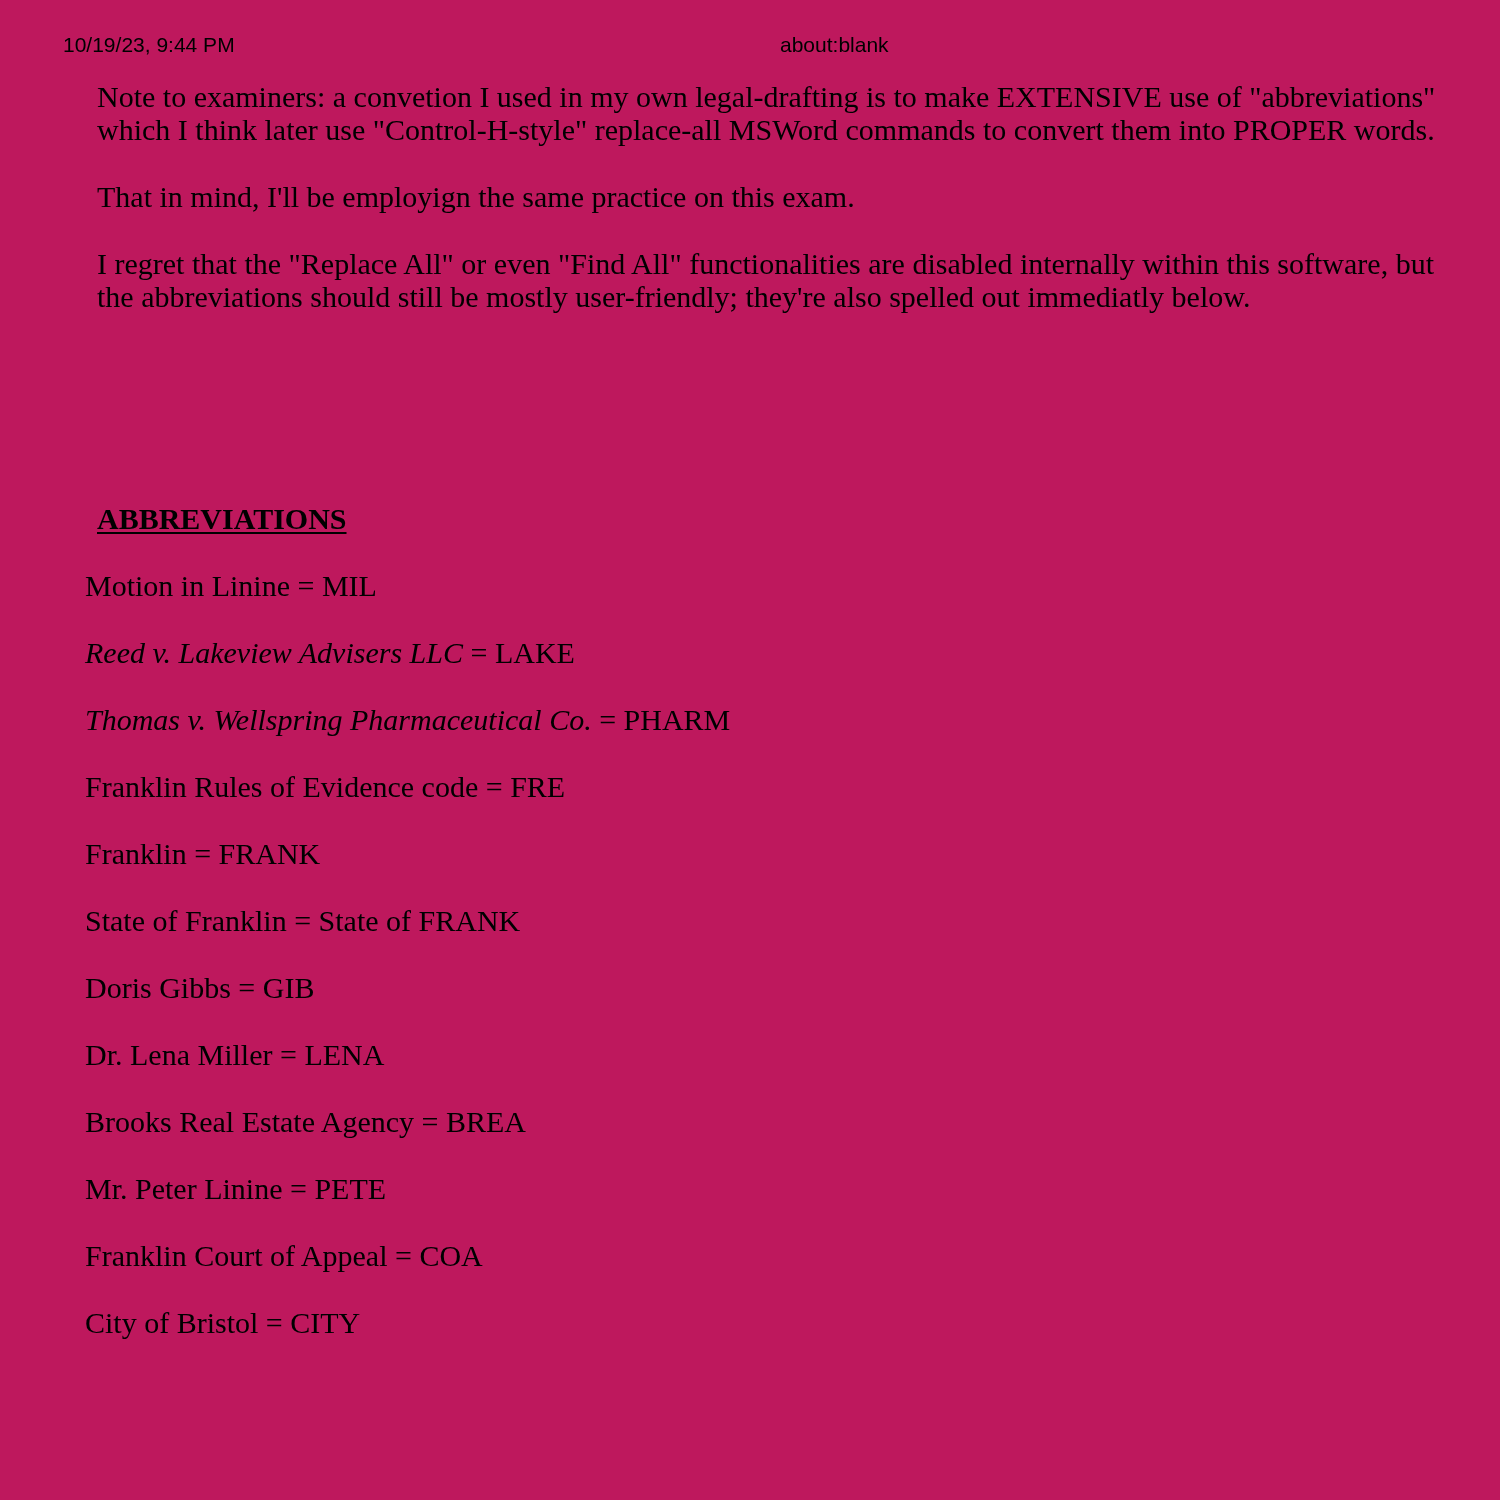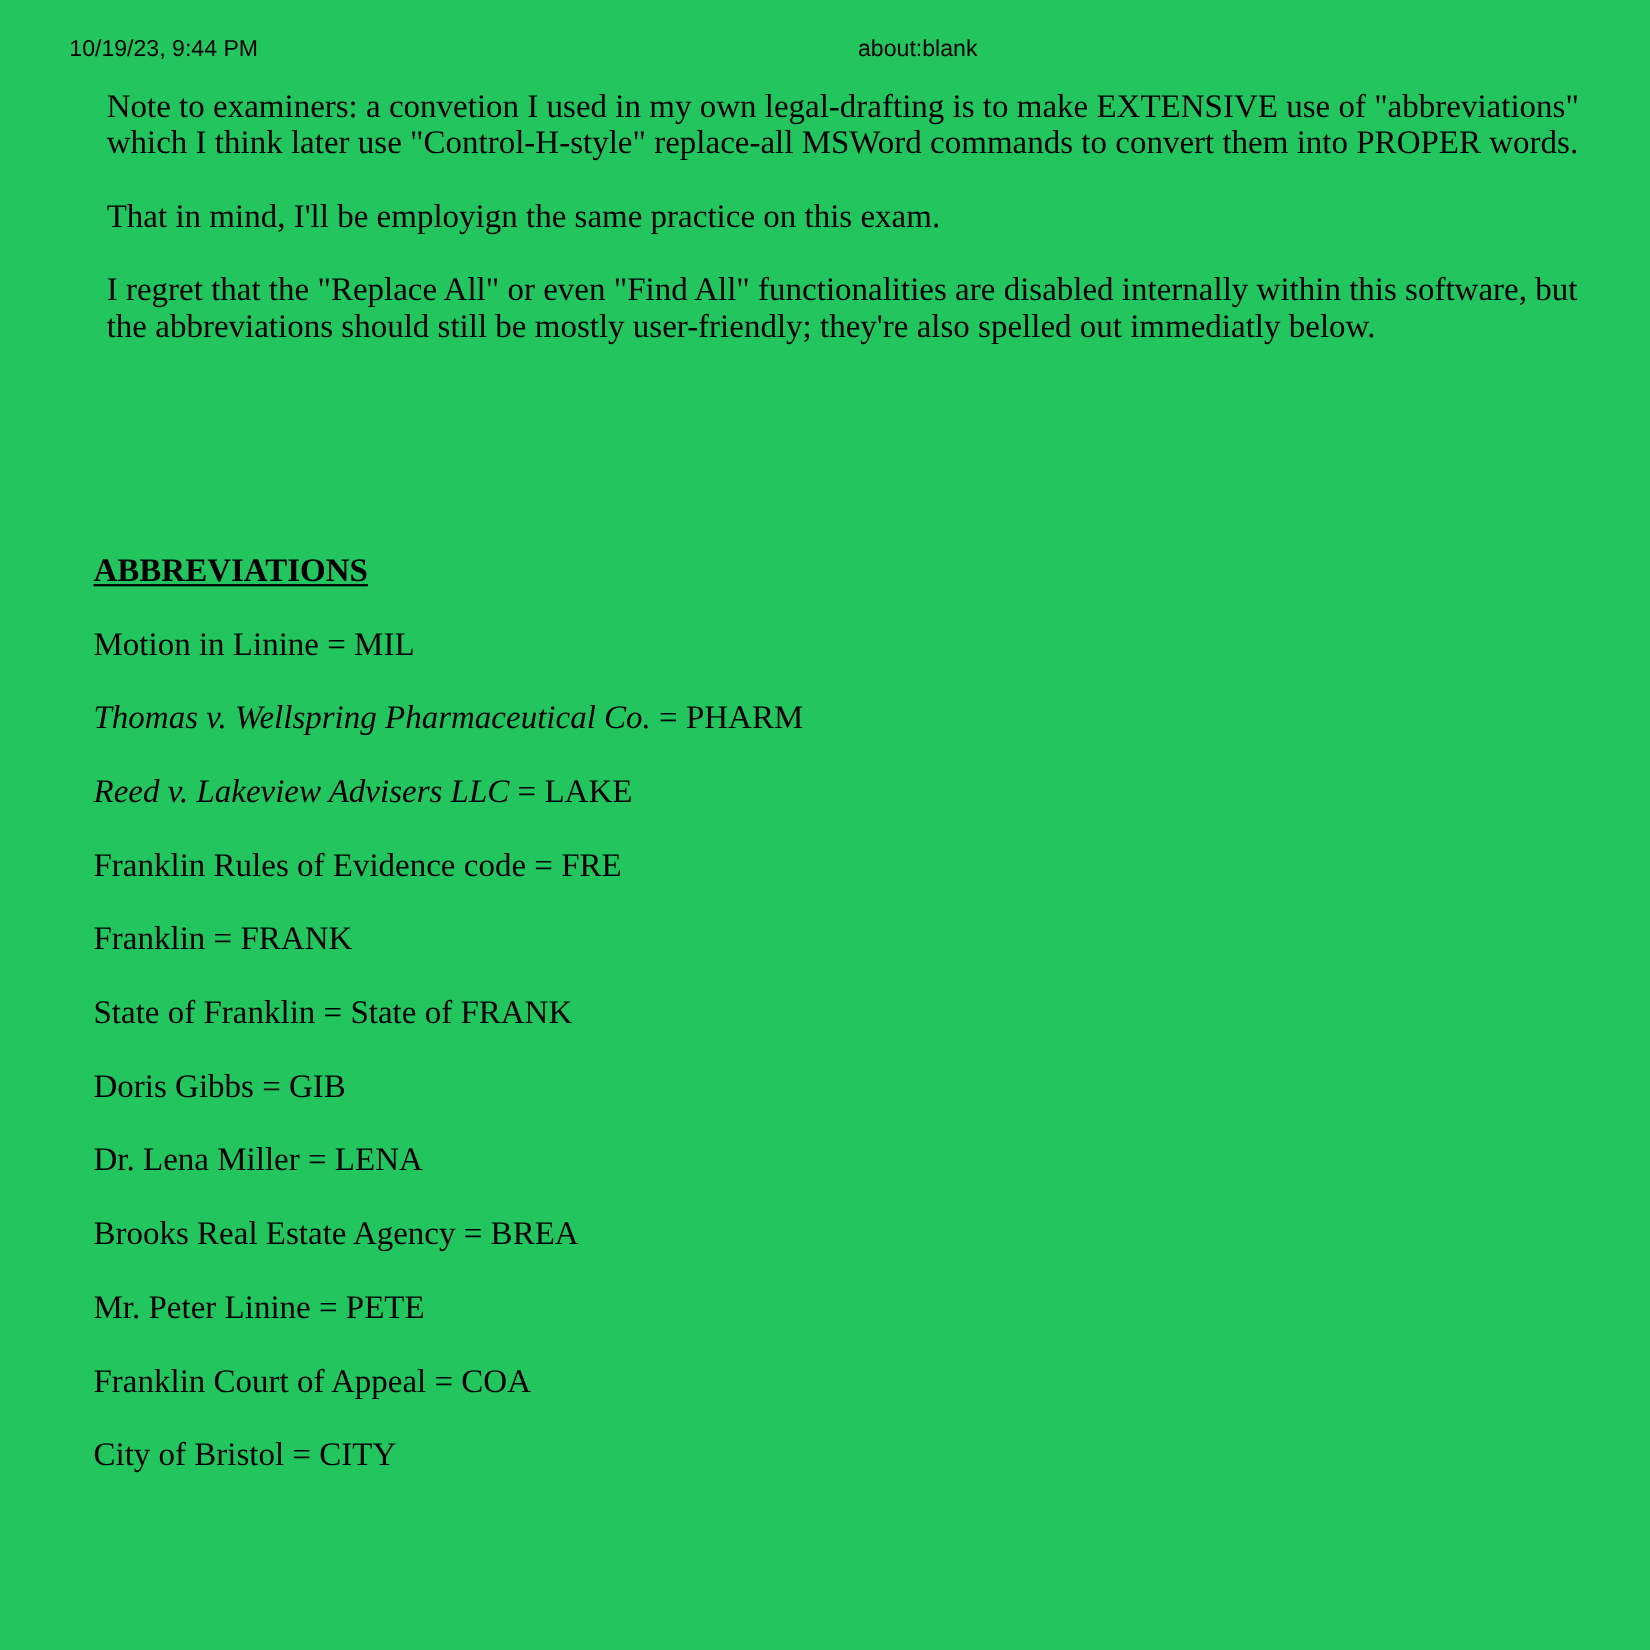--- a/index.html
+++ b/index.html
@@ -4,21 +4,21 @@
 <style>
   html, body {
     margin: 0;
     padding: 0;
     background: #ffffff;
   }
   .page {
     position: relative;
     width: 1500px;
     height: 1500px;
-    background: #22c55e;
+    background: #be185d;
     color: #000000;
     overflow: hidden;
   }
   .print-header {
     font-family: "Liberation Sans", sans-serif;
     font-size: 21px;
     color: #000000;
   }
   .header-date {
     position: absolute;
@@ -39,21 +39,21 @@
     width: 1330px;
     font-family: "Liberation Serif", serif;
     font-size: 30px;
     line-height: 33px;
   }
   .content p {
     margin: 0 0 34px 12px;
     white-space: pre;
   }
   .doc-heading {
-    margin: 189px 0 34px 0;
+    margin: 189px 0 34px 12px;
     font-weight: bold;
     text-decoration: underline;
     text-decoration-thickness: 2px;
     text-underline-offset: 3px;
   }
   .abbr-item {
     margin: 0 0 34px 0;
     white-space: pre;
   }
   .italic {
@@ -75,23 +75,23 @@
 which I think later use "Control-H-style" replace-all MSWord commands to convert them into PROPER words.</p>
     <p>That in mind, I'll be employign the same practice on this exam.</p>
     <p>I regret that the "Replace All" or even "Find All" functionalities are disabled internally within this software, but
 the abbreviations should still be mostly user-friendly; they're also spelled out immediatly below.</p>
 
     <div class="doc-heading">ABBREVIATIONS</div>
 
     <div id="abbr-list">
   <div class="abbr-item"><span>Motion in Linine</span><span> = </span><span>MIL</span></div>
 
+  <div class="abbr-item"><span class="italic">Reed v. Lakeview Advisers LLC</span><span> = </span><span>LAKE</span></div>
+
   <div class="abbr-item"><span class="italic">Thomas v. Wellspring Pharmaceutical Co.</span><span> = </span><span>PHARM</span></div>
-
-  <div class="abbr-item"><span class="italic">Reed v. Lakeview Advisers LLC</span><span> = </span><span>LAKE</span></div>
 
   <div class="abbr-item"><span>Franklin Rules of Evidence code</span><span> = </span><span>FRE</span></div>
 
   <div class="abbr-item"><span>Franklin</span><span> = </span><span>FRANK</span></div>
 
   <div class="abbr-item"><span>State of Franklin</span><span> = </span><span>State of FRANK</span></div>
 
   <div class="abbr-item"><span>Doris Gibbs</span><span> = </span><span>GIB</span></div>
 
   <div class="abbr-item"><span>Dr. Lena Miller</span><span> = </span><span>LENA</span></div>

